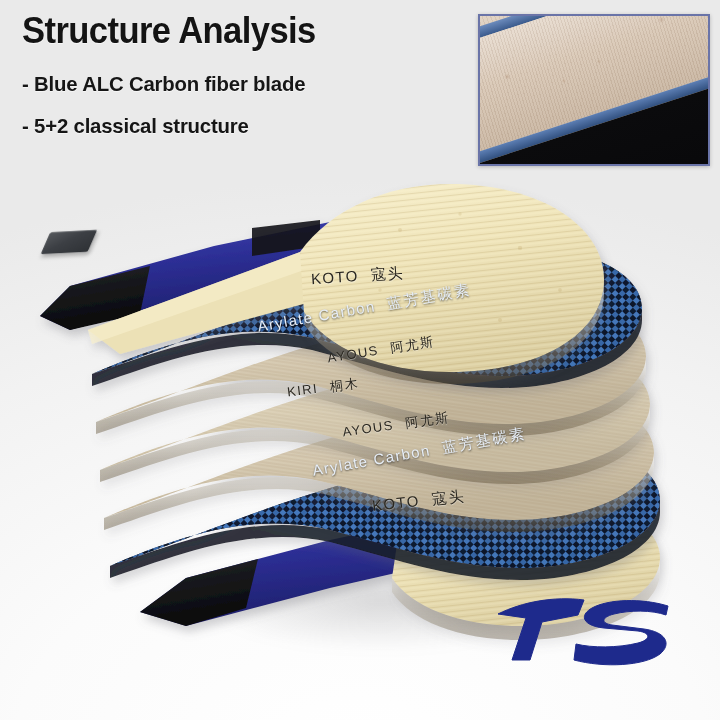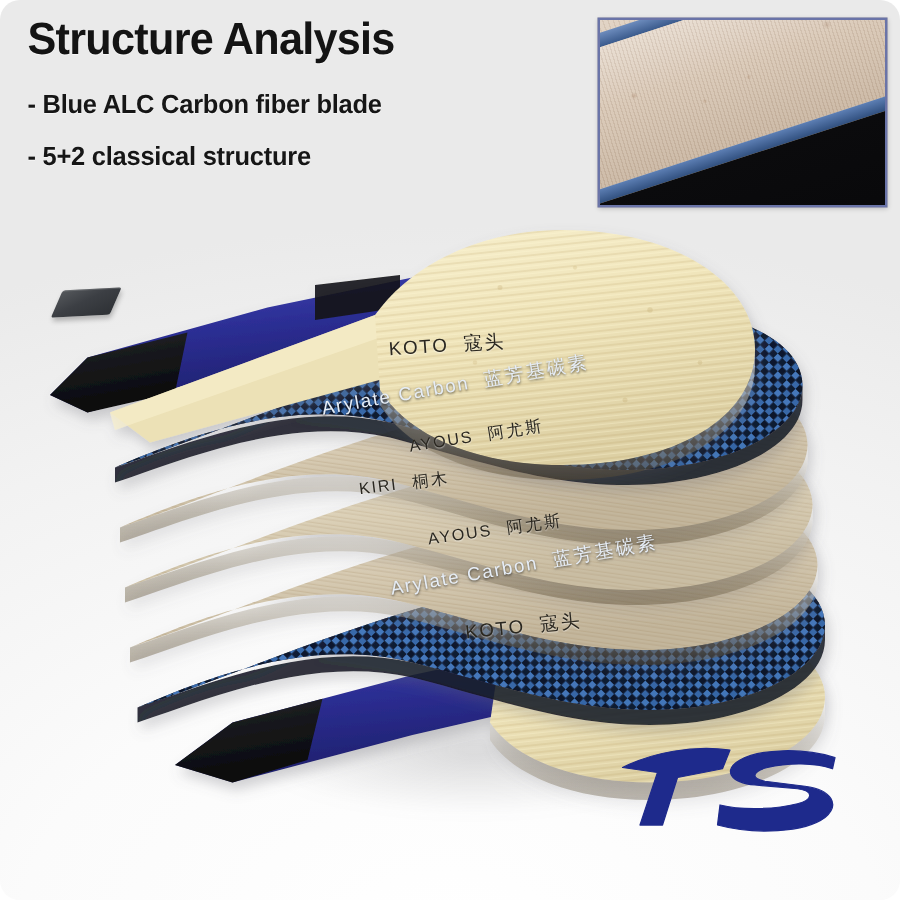--- a/index.html
+++ b/index.html
@@ -7,21 +7,20 @@
   body{
     width:720px;height:720px;overflow:hidden;
     font-family:"Liberation Sans","DejaVu Sans",sans-serif;
     background:#ffffff;
   }
   #stage{
     position:relative;width:720px;height:720px;overflow:hidden;
     background:
       radial-gradient(ellipse 120% 80% at 50% 105%, #ffffff 0%, #fbfbfb 40%, #f2f2f2 75%, #eaeaea 100%),
       linear-gradient(165deg,#e9e9e9 0%,#f4f4f4 22%,#fcfcfc 48%,#f6f6f6 70%,#ececec 100%);
-    border-radius: 16px;
   }
 
   
   .hdr{position:absolute;left:22px;top:12px;z-index:60;}
   .title{
     font-size:36px;font-weight:bold;letter-spacing:-0.6px;
     color:#141414;line-height:1.05;white-space:nowrap;
     transform:scaleX(0.96);transform-origin:left center;
     text-shadow:0 1px 0 rgba(255,255,255,.6);
   }

